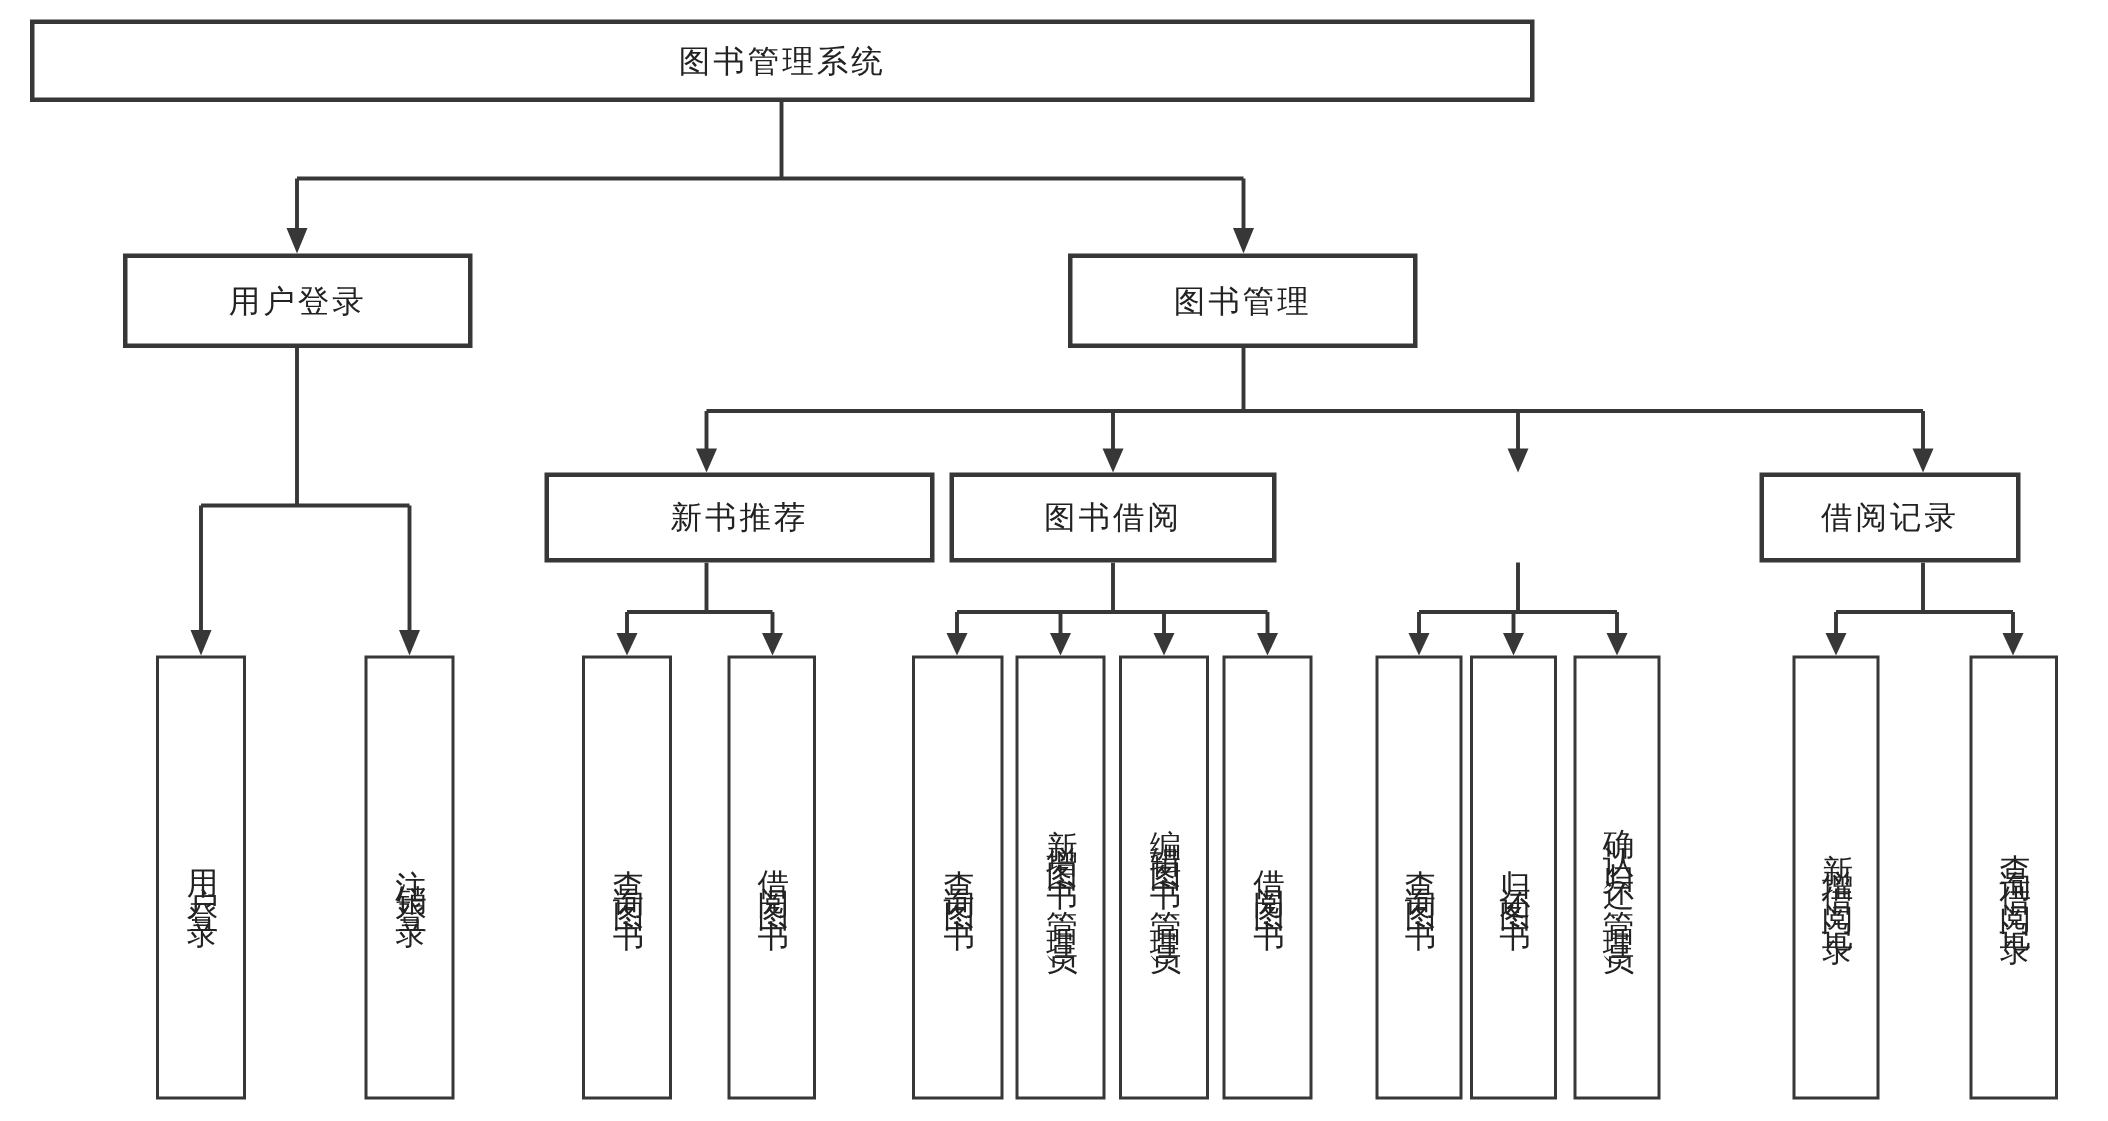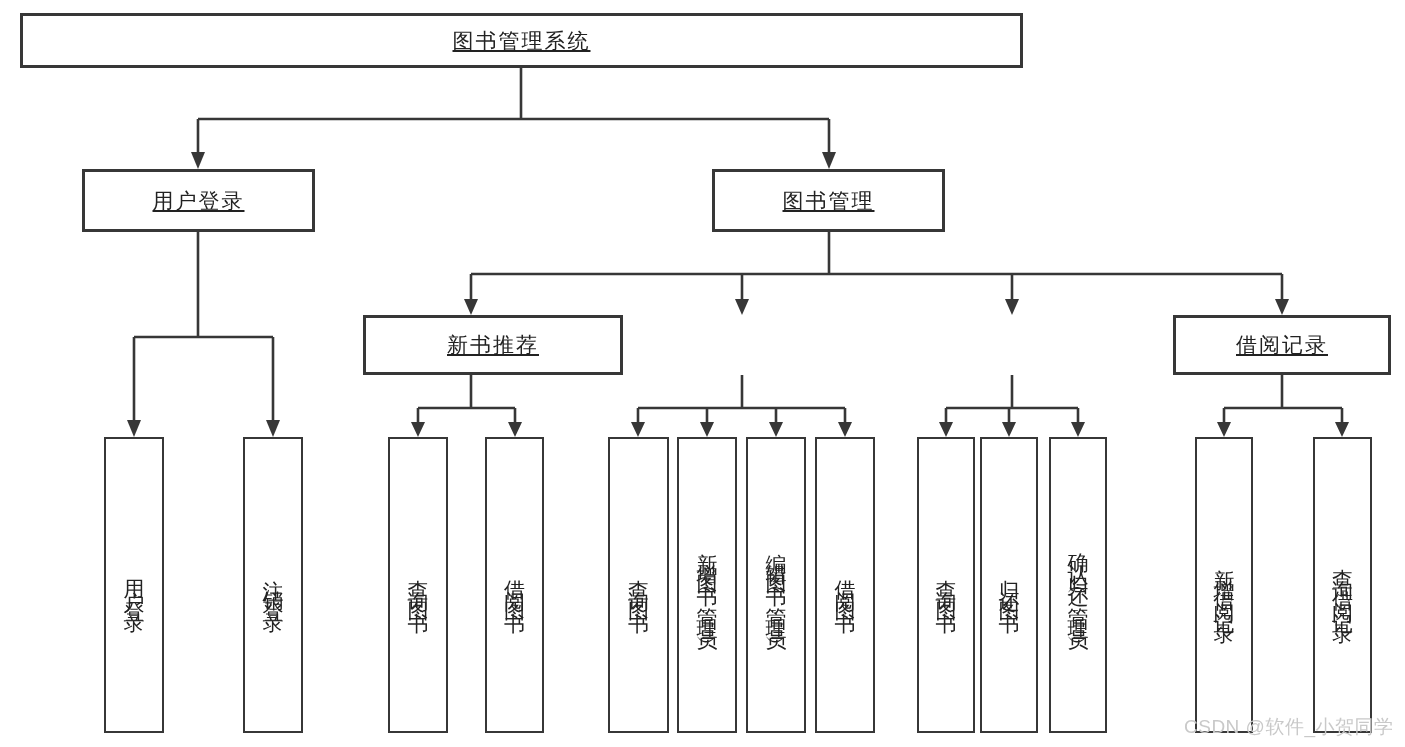--- a/index.html
+++ b/index.html
@@ -5,21 +5,21 @@
   :root { --line:#373737; --text:#222222; --watermark:#c9c9c9; --bg:#ffffff; }
   * { margin:0; padding:0; box-sizing:border-box; }
   html,body { width:1405px; height:747px; background:var(--bg); overflow:hidden; }
   body { font-family:"Liberation Sans", sans-serif; color:var(--text); }
   .stage { position:relative; width:1405px; height:747px; background:var(--bg); }
   svg.connectors { position:absolute; left:0; top:0; width:1405px; height:747px; }
   svg.connectors path { stroke:var(--line); stroke-width:2.6; fill:none; }
   svg.connectors polygon { fill:var(--line); stroke:none; }
   .box { position:absolute; background:#fff; border:3px solid var(--line);
          display:flex; align-items:center; justify-content:center; }
-  .box.h span { font-size:21px; letter-spacing:2px; white-space:nowrap;text-decoration:underline; }
+  .box.h span { font-size:21px; letter-spacing:2px; white-space:nowrap; }
   .box.v { border-width:2.5px; }
   .box.v span { writing-mode:vertical-lr; text-orientation:mixed;
                 font-size:21px; letter-spacing:11px; line-height:1.15; }
   .watermark { position:absolute; left:1184px; top:714px; width:216px;
                font-size:19px; color:var(--watermark); white-space:nowrap;
                letter-spacing:0.5px; }
 </style>
 </head>
 <body>
 
@@ -75,21 +75,24 @@
   <div class="box h" style="left:82px;top:169px;width:233px;height:63px">
     <span>用户登录</span>
   </div>
   <div class="box h" style="left:712px;top:169px;width:233px;height:63px">
     <span>图书管理</span>
   </div>
 
   <div class="box h" style="left:363px;top:315px;width:260px;height:60px">
     <span>新书推荐</span>
   </div>
-  <div class="box h" style="left:1173px;top:315px;width:218px;height:60px">
+  <div class="box h" style="left:633px;top:315px;width:218px;height:60px">
+    <span>图书借阅</span>
+  </div>
+  <div class="box h" style="left:1173px;top:315px;width:174px;height:60px">
     <span>借阅记录</span>
   </div>
 
   <div class="box v" style="left:104px;top:437px;width:60px;height:296px">
     <span>用户登录</span>
   </div>
   <div class="box v" style="left:243px;top:437px;width:60px;height:296px">
     <span>注销登录</span>
   </div>
   <div class="box v" style="left:388px;top:437px;width:60px;height:296px">
@@ -119,14 +122,13 @@
   <div class="box v" style="left:1049px;top:437px;width:58px;height:296px">
     <span>确认归还（管理员）</span>
   </div>
   <div class="box v" style="left:1195px;top:437px;width:58px;height:296px">
     <span>新增借阅记录</span>
   </div>
   <div class="box v" style="left:1313px;top:437px;width:59px;height:296px">
     <span>查询借阅记录</span>
   </div>
 
-  <div class="watermark">CSDN @软件_小贺同学</div>
 </div>
 
 </body></html>

